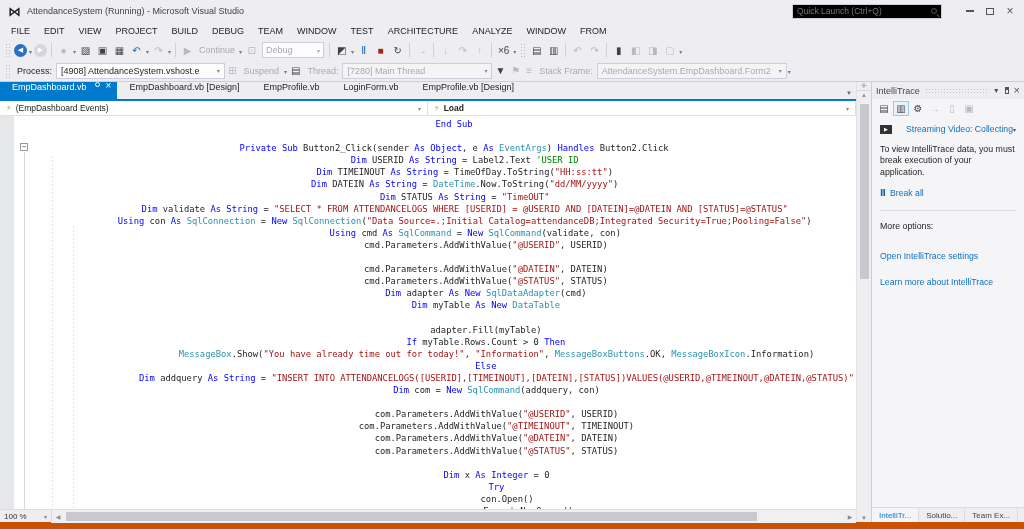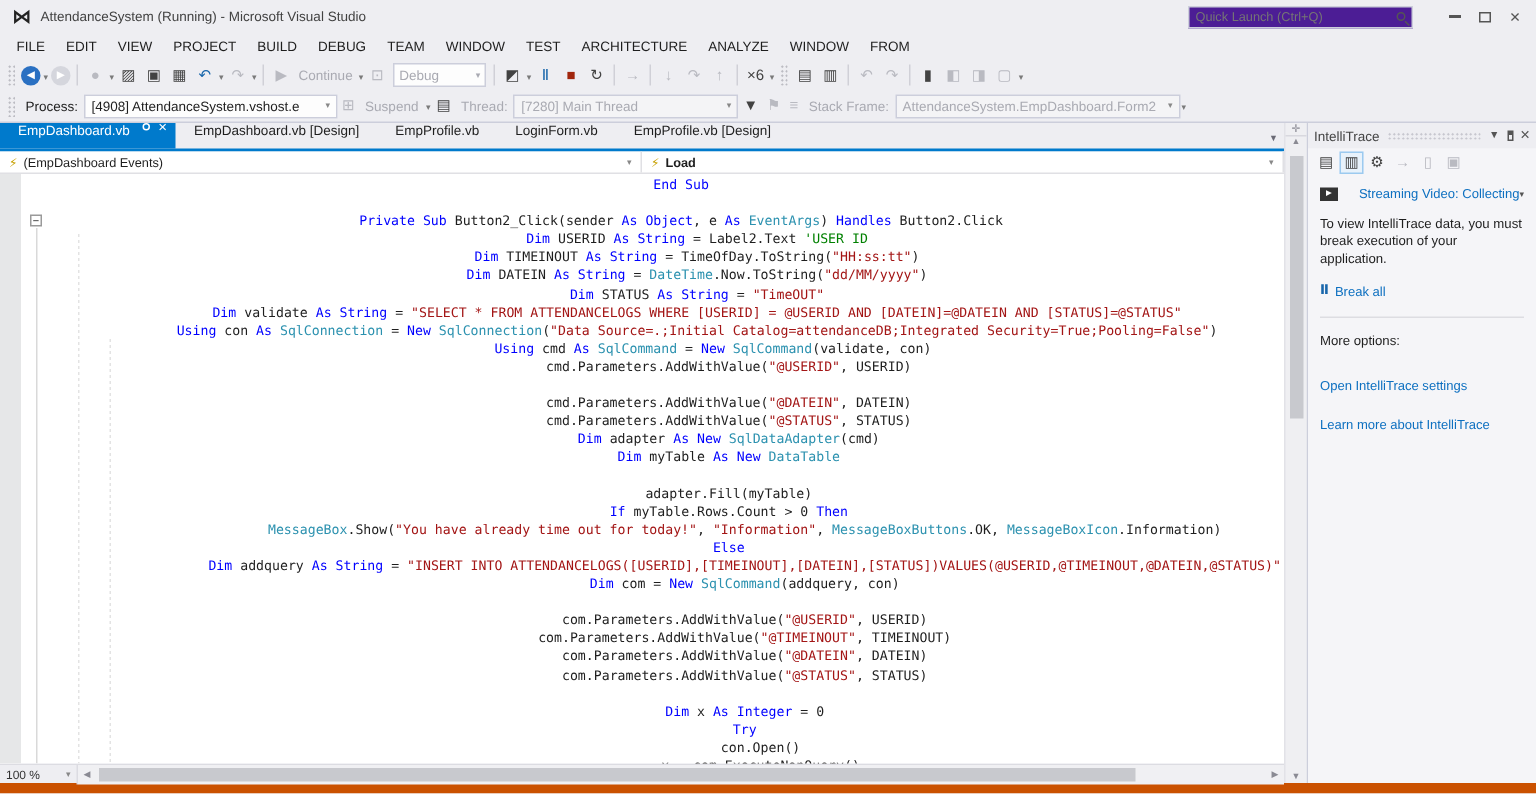--- a/index.html
+++ b/index.html
@@ -5,21 +5,21 @@
   * { margin:0; padding:0; box-sizing:border-box; }
   html,body { width:1024px; height:529px; overflow:hidden; }
   body { font-family:"Liberation Sans","DejaVu Sans",sans-serif; font-size:9px; color:#1e1e1e;
          background:#eeeef2; -webkit-font-smoothing:antialiased; }
 
   
   .titlebar { height:22px; display:flex; align-items:center; padding:0 4px; background:#eeeef2; }
   .vs-logo { font-size:13px; font-weight:bold; color:#222; margin:0 6px 0 4px; }
   .title-text { color:#424242; font-size:9px; }
   .tb-spacer { flex:1; }
-  .quick-launch { width:150px; height:15px; background:#4c1d95; border:1px solid #cccedb;
+  .quick-launch { width:150px; height:15px; background:#000000; border:1px solid #cccedb;
                   display:flex; align-items:center; padding:0 4px; margin-right:18px; }
   .quick-launch input { flex:1; border:none; outline:none; background:transparent; font-size:8.5px;
                         color:#999; font-family:inherit; }
   .ql-mag { width:6px; height:6px; border:1.3px solid #555; border-radius:50%; position:relative; margin-left:2px; }
   .ql-mag:after { content:""; position:absolute; width:4px; height:1.3px; background:#555;
                   transform:rotate(45deg); left:4px; top:6px; }
   .win-btn { width:20px; height:16px; display:flex; align-items:center; justify-content:center; color:#555; }
   .ic-min { width:8px; height:2px; background:#555; }
   .ic-max { width:8px; height:7px; border:1px solid #555; }
   .ic-close { font-size:12px; line-height:10px; color:#555; }
@@ -352,16 +352,21 @@
       <div class="panel-note">To view IntelliTrace data, you must break execution of your application.</div>
       <div class="break-row">
         <span class="pause-ic">Ⅱ</span>
         <span class="link">Break all</span>
       </div>
       <hr class="panel-hr">
       <div class="more-label">More options:</div>
       <a class="link panel-link">Open IntelliTrace settings</a>
       <a class="link panel-link">Learn more about IntelliTrace</a>
     </div>
+    <div class="panel-tabs">
+        <div class="panel-tab active">IntelliTr...</div>
+        <div class="panel-tab">Solutio...</div>
+        <div class="panel-tab">Team Ex...</div>
+      </div>
   </div>
 </div>
 
 <div class="statusbar"></div>
 
 </body></html>

